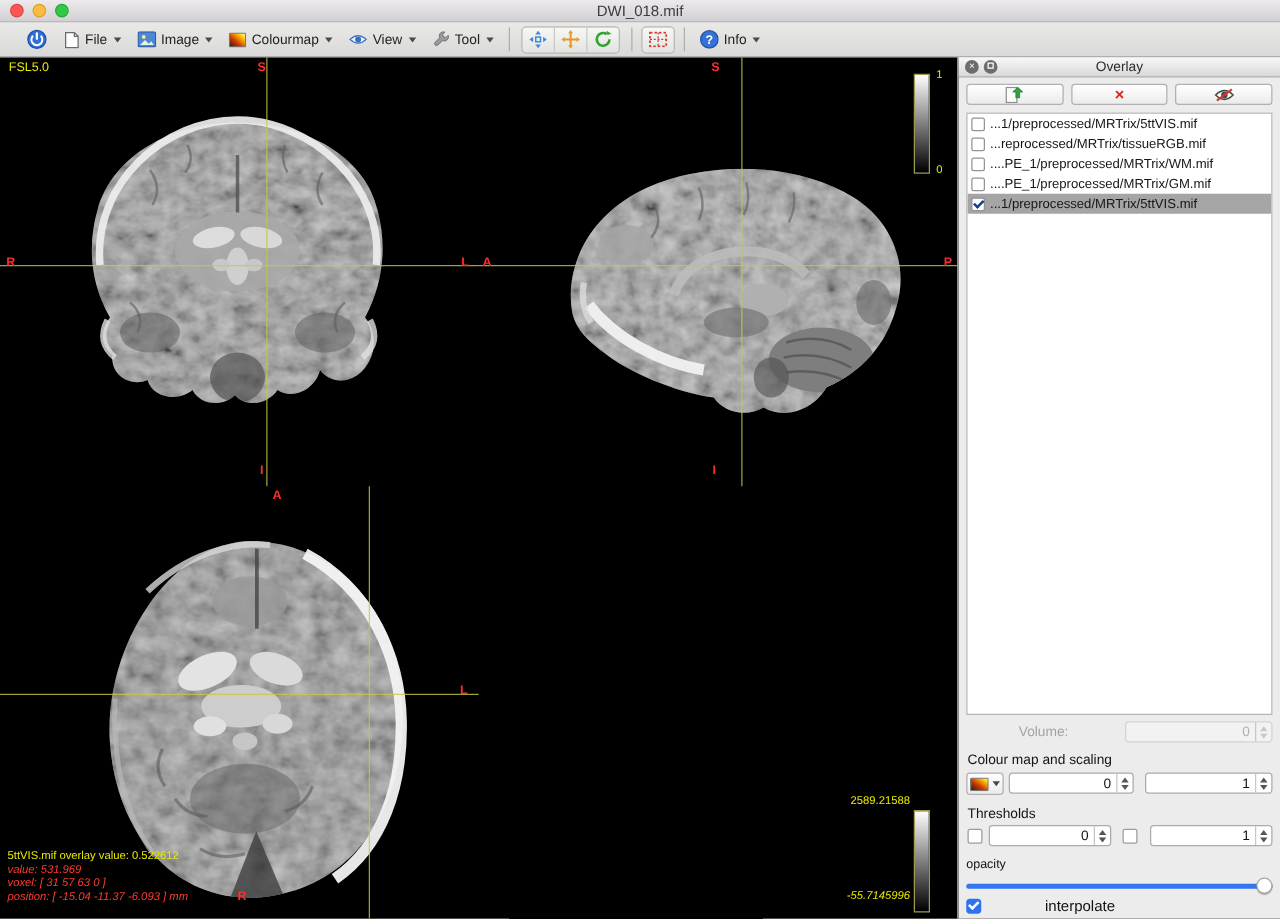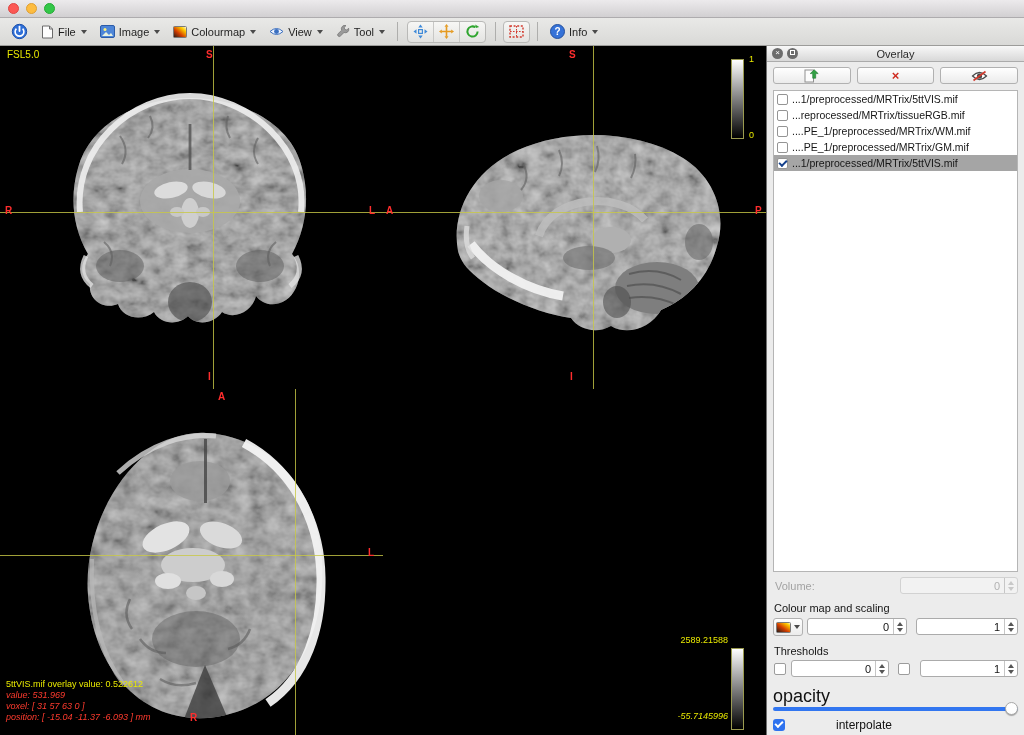--- a/index.html
+++ b/index.html
@@ -13,21 +13,21 @@
   .traffic{position:absolute;left:8px;top:3px;display:flex;gap:7px;}
   .light{width:11px;height:11px;border-radius:50%;display:inline-block;}
   .light.red{background:#fc5753;border:1px solid #df4744;}
   .light.yellow{background:#fdbc40;border:1px solid #de9f34;}
   .light.green{background:#33c748;border:1px solid #27aa35;}
   .wtitle{position:absolute;left:0;right:0;top:2px;text-align:center;font-size:12px;color:#3c3c3c;}
 
   
   .toolbar{position:absolute;top:18px;left:0;right:0;height:28px;
     background:linear-gradient(#e9e9e7,#d9d9d7);border-bottom:1px solid #9c9c9a;
-    display:flex;align-items:center;padding:0 6px;gap:3px;}
+    display:flex;align-items:center;padding:0 16px;gap:3px;}
   .tbtn{height:22px;display:flex;align-items:center;gap:4px;padding:0 5px;
     font-size:11px;color:#1f1f1f;background:transparent;border:none;border-radius:3px;cursor:default;}
   .caret{width:0;height:0;border-left:3px solid transparent;border-right:3px solid transparent;
     border-top:4px solid #4a4a4a;margin-left:1px;}
   .tsep{width:1px;height:19px;background:#aeaeac;margin:0 4px;}
   .tgroup{display:flex;border:1px solid #b9b9b7;border-radius:4px;
     background:linear-gradient(#f7f7f5,#e3e3e1);margin:0 2px;}
   .tgroup .tbtn{border-radius:0;border-right:1px solid #c8c8c6;height:20px;}
   .tgroup .tbtn:last-child{border-right:none;}
   .tsingle{border:1px solid #b9b9b7;border-radius:4px;background:linear-gradient(#f7f7f5,#e3e3e1);height:22px;}
@@ -60,54 +60,55 @@
   .redx{color:#cf2b20;font-weight:bold;font-size:13px;line-height:12px;}
   .plist{position:absolute;top:44px;left:6px;right:6px;height:482px;background:#fff;
     border:1px solid #b5b5b5;overflow:hidden;}
   .prow{height:16px;display:flex;align-items:center;gap:4px;padding-left:3px;
     font-size:10.5px;color:#161616;white-space:nowrap;overflow:hidden;}
   .prow.selected{background:#a5a5a5;}
   .pcb{width:11px;height:11px;background:#fff;border:1px solid #949494;border-radius:2px;flex:0 0 auto;color:#14408c;}
   .check::after{content:"";display:block;width:6px;height:3px;border-left:2px solid currentColor;
     border-bottom:2px solid currentColor;transform:rotate(-45deg);margin:1.5px auto 0;}
   .plabel{position:absolute;font-size:11px;color:#141414;}
-  .plabel.dis{color:#a3a3a3;}
+  .plabel.dis{color:#a3a3a3;margin-left:40px;}
   .spin{position:absolute;height:17px;background:#fff;border:1px solid #ababab;border-radius:3px;display:flex;align-items:stretch;}
   .spinval{flex:1;font-size:11px;color:#141414;text-align:right;padding:2px 4px 0 0;}
   .spinsteps{width:13px;border-left:1px solid #c6c6c6;display:flex;flex-direction:column;
     align-items:center;justify-content:center;gap:2px;}
   .aru{width:0;height:0;border-left:3.5px solid transparent;border-right:3.5px solid transparent;border-bottom:4px solid #555;}
   .ard{width:0;height:0;border-left:3.5px solid transparent;border-right:3.5px solid transparent;border-top:4px solid #555;}
   .spin.disabled{background:#f2f2f2;border-color:#d2d2d2;}
   .spin.disabled .spinval{color:#b2b2b2;}
   .spin.disabled .aru{border-bottom-color:#c8c8c8;}
   .spin.disabled .ard{border-top-color:#c8c8c8;}
   .tcb{position:absolute;width:12px;height:12px;background:#fff;border:1px solid #9c9c9c;border-radius:2px;}
   .cmapbtn{position:absolute;left:6px;top:572px;width:30px;height:18px;
     background:linear-gradient(#ffffff,#ebebeb);border:1px solid #b1b1b1;border-radius:3px;
     display:flex;align-items:center;justify-content:center;gap:2px;}
   .slider{position:absolute;left:6px;right:6px;top:656px;height:14px;}
   .slider .track{position:absolute;left:0;right:0;top:5px;height:4px;border-radius:2px;background:#3276f0;}
   .slider .thumb{position:absolute;right:0;top:0;width:13px;height:13px;border-radius:50%;
     background:#fefefe;border:1px solid #a8a8a8;box-shadow:0 1px 1px rgba(0,0,0,.3);}
   .bluecb{position:absolute;width:12px;height:12px;border-radius:3px;background:#2e72ef;color:#fff;}
   .interp-label{position:absolute;font-size:12px;color:#111;}
-  .opacity-label{position:absolute;left:6px;top:640px;font-size:18px;color:#111;}
+  .opacity-label{position:absolute;left:6px;top:640px;font-size:10px;color:#111;}
 </style>
 </head>
 <body>
 
 <div class="window">
 
   <div class="titlebar">
     <div class="traffic">
       <span class="light red"></span>
       <span class="light yellow"></span>
       <span class="light green"></span>
     </div>
+    <div class="wtitle">DWI_018.mif</div>
   </div>
 
   <div class="toolbar">
     <button class="tbtn">
       <svg width="17" height="17" viewBox="0 0 17 17">
           <circle cx="8.5" cy="8.5" r="7.2" fill="#2f6fd8" stroke="#1c4fa8"></circle>
           <path d="M8.5 3.6 v4.4" stroke="#fff" stroke-width="1.8" stroke-linecap="round"></path>
           <path d="M5.4 5.6 a4.4 4.4 0 1 0 6.2 0" fill="none" stroke="#fff" stroke-width="1.6"></path>
         </svg>
     </button>

